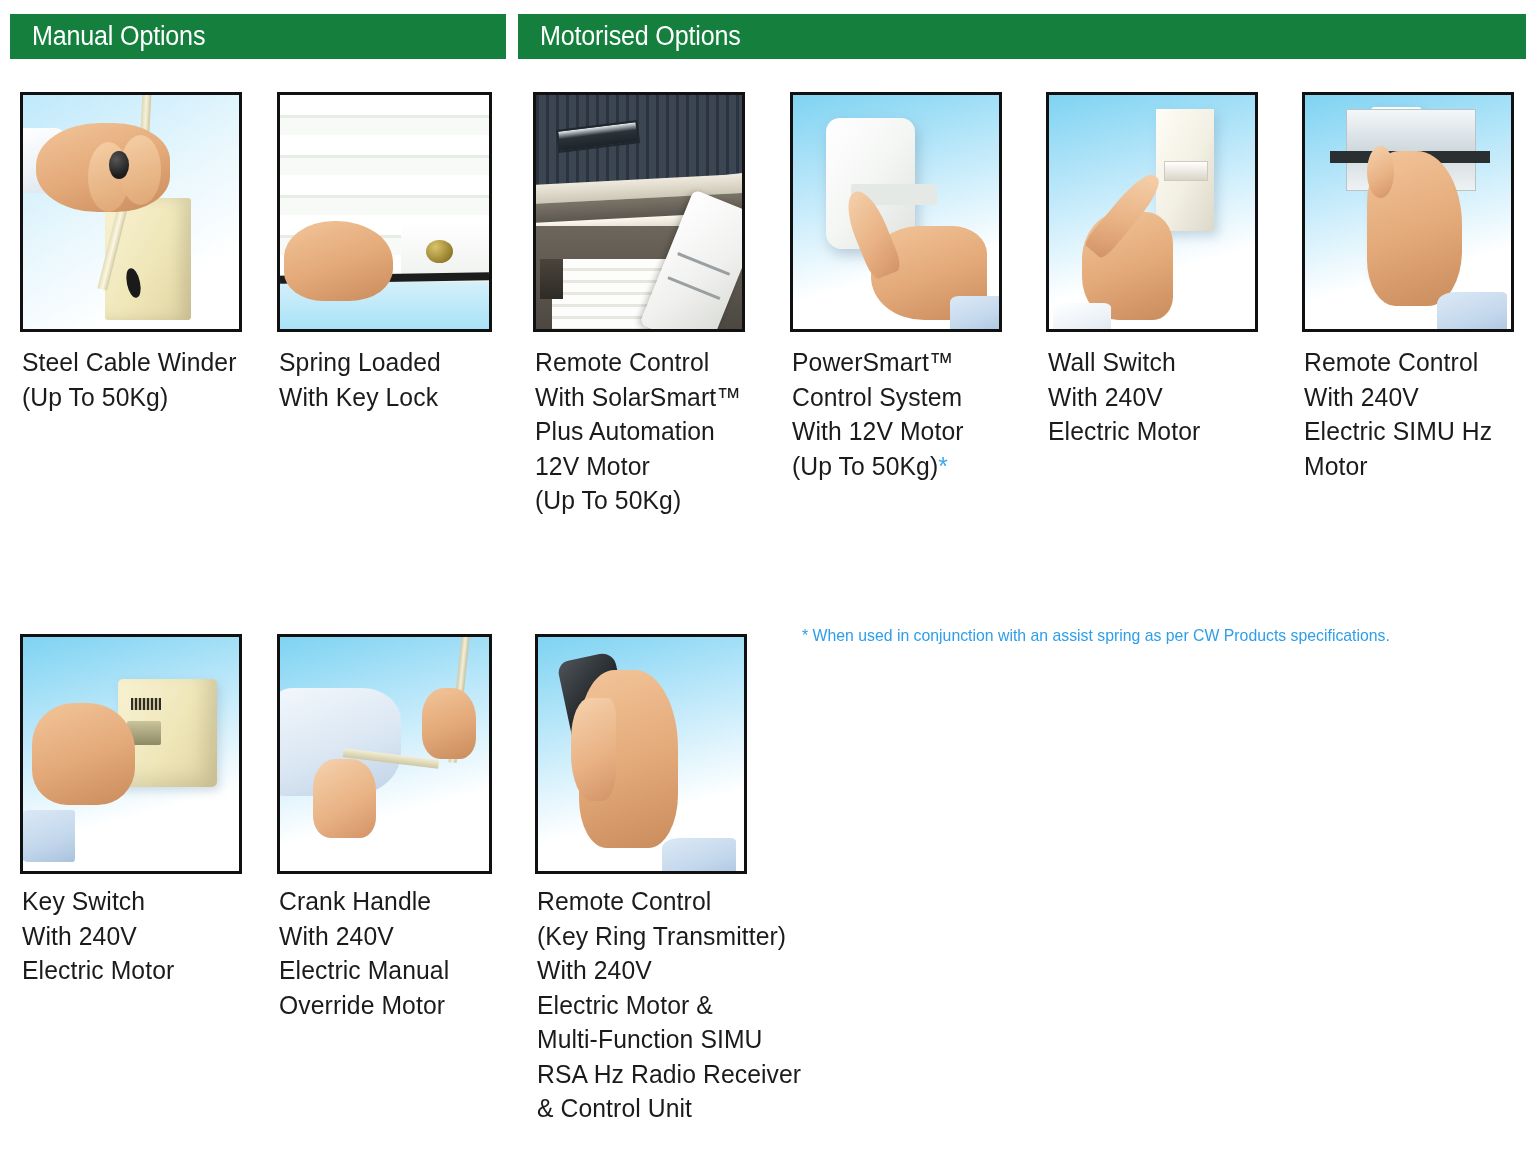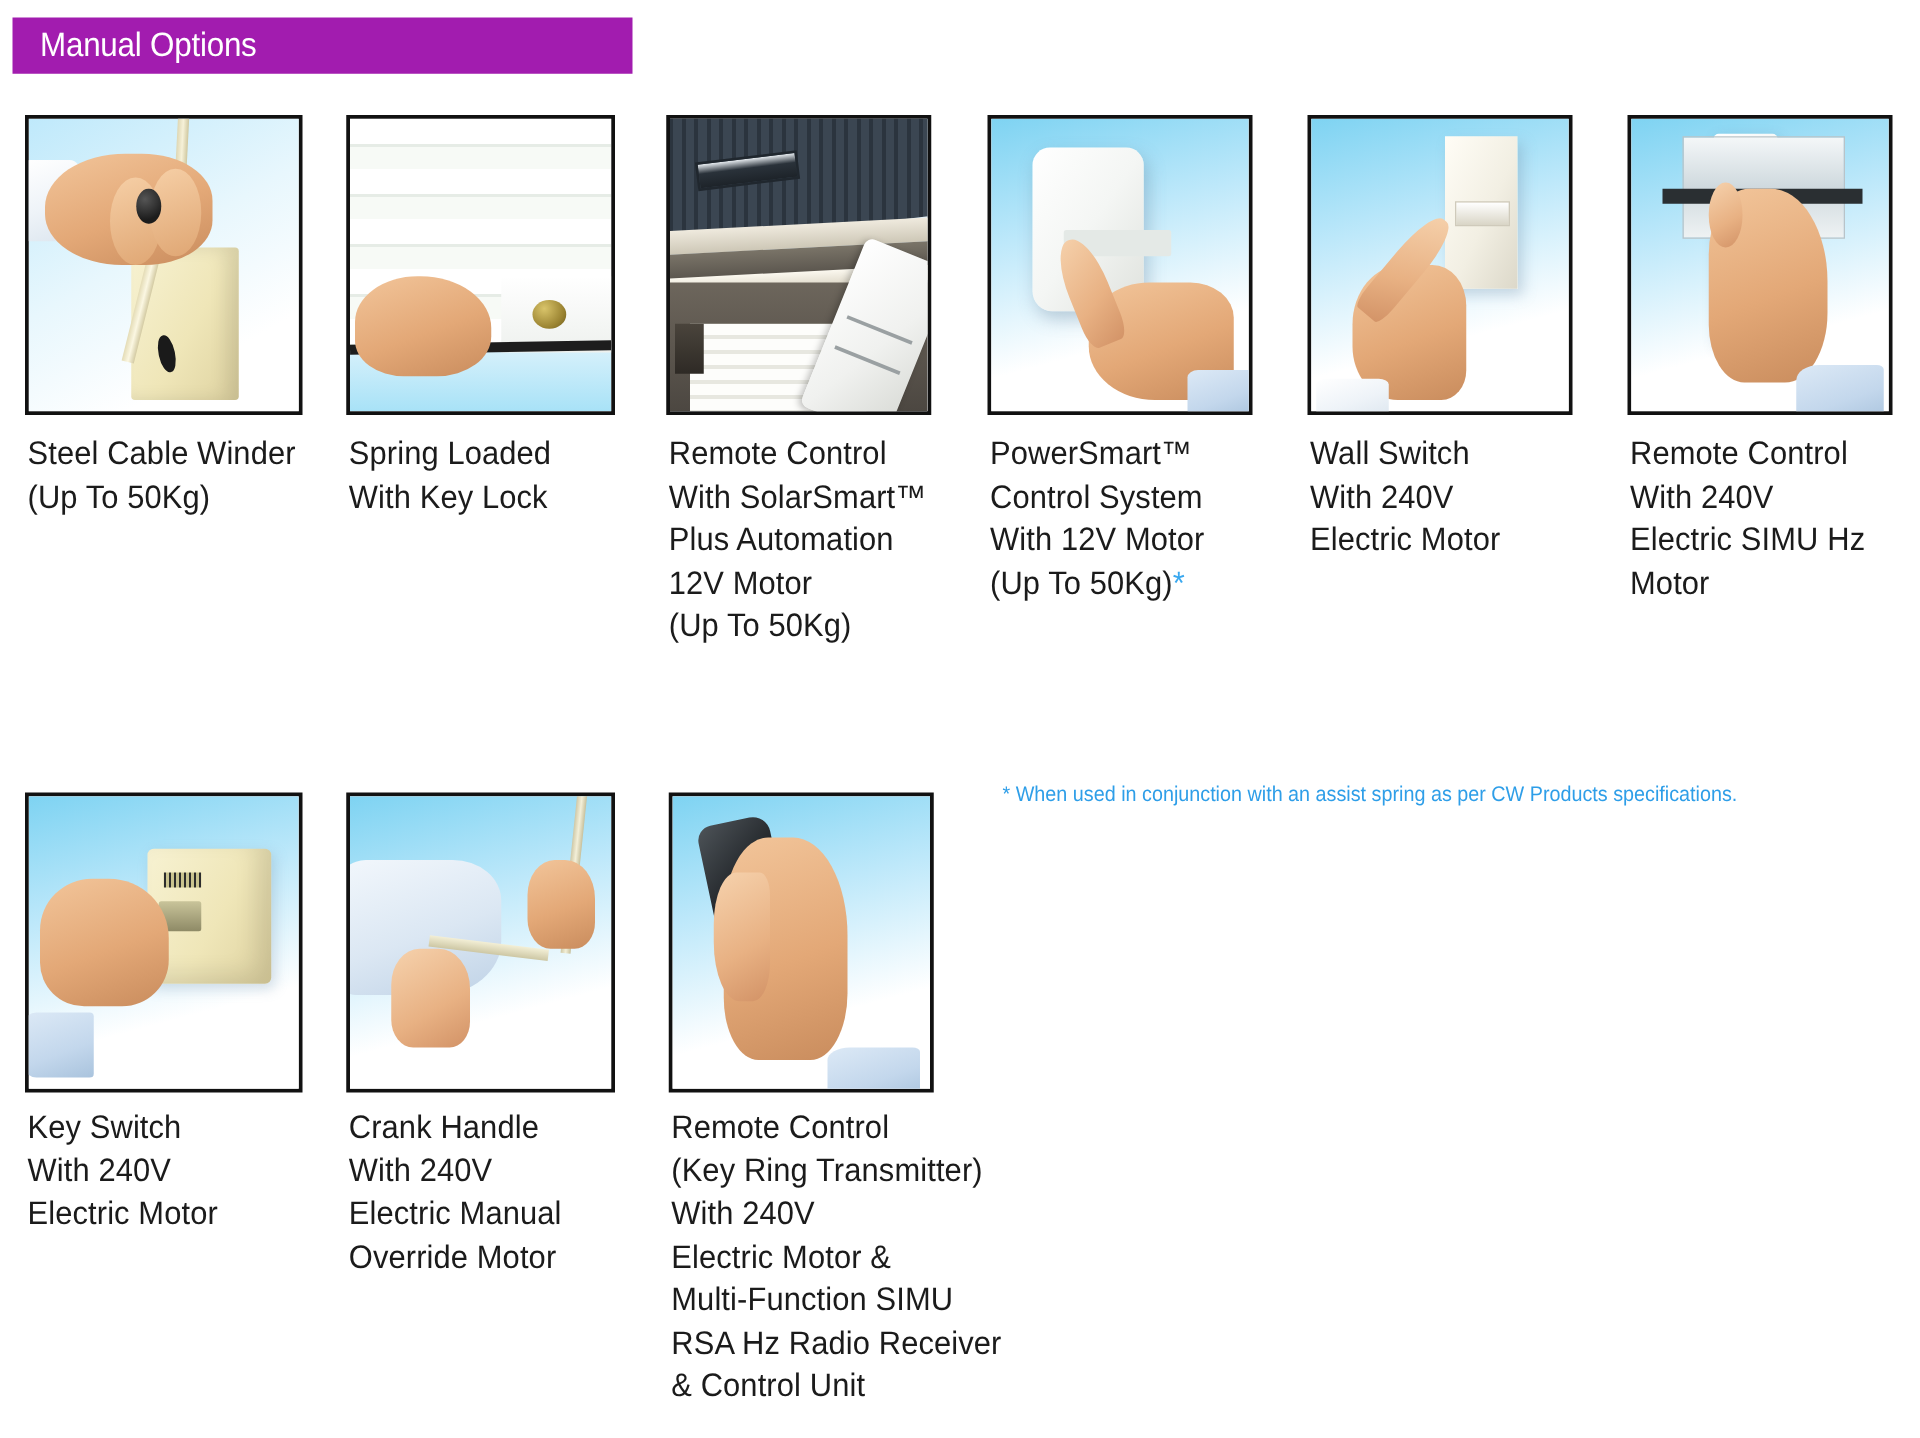--- a/index.html
+++ b/index.html
@@ -17,21 +17,21 @@
   }
 
   .page {
     position: absolute;
     inset: 0;
   }
 
   
   .bar {
     position: absolute;
-    background: #a21caf;
+    background: #15803d;
     display: flex;
     align-items: center;
     box-sizing: border-box;
     padding-left: 22px;
   }
   .bar-label {
     color: #ffffff;
     font-size: 27px;
     line-height: 1;
     letter-spacing: -0.2px;
@@ -394,20 +394,23 @@
 </style>
 </head>
 <body>
 
 <div class="page">
 
   <div class="bar" id="bar-manual">
     <span class="bar-label">Manual Options</span>
   </div>
 
+  <div class="bar" id="bar-motorised">
+    <span class="bar-label">Motorised Options</span>
+  </div>
 
   <div class="card" style="left:20px; top:92px; width:222px; height:240px;">
     <div class="thumb">
       <div class="photo">
         <div class="sky"></div>
         <div class="scw-rod"></div>
         <div class="scw-box cream"></div>
         <div class="scw-crank"></div>
         <div class="scw-cuff sleeve"></div>
         <div class="scw-hand skin"></div>

